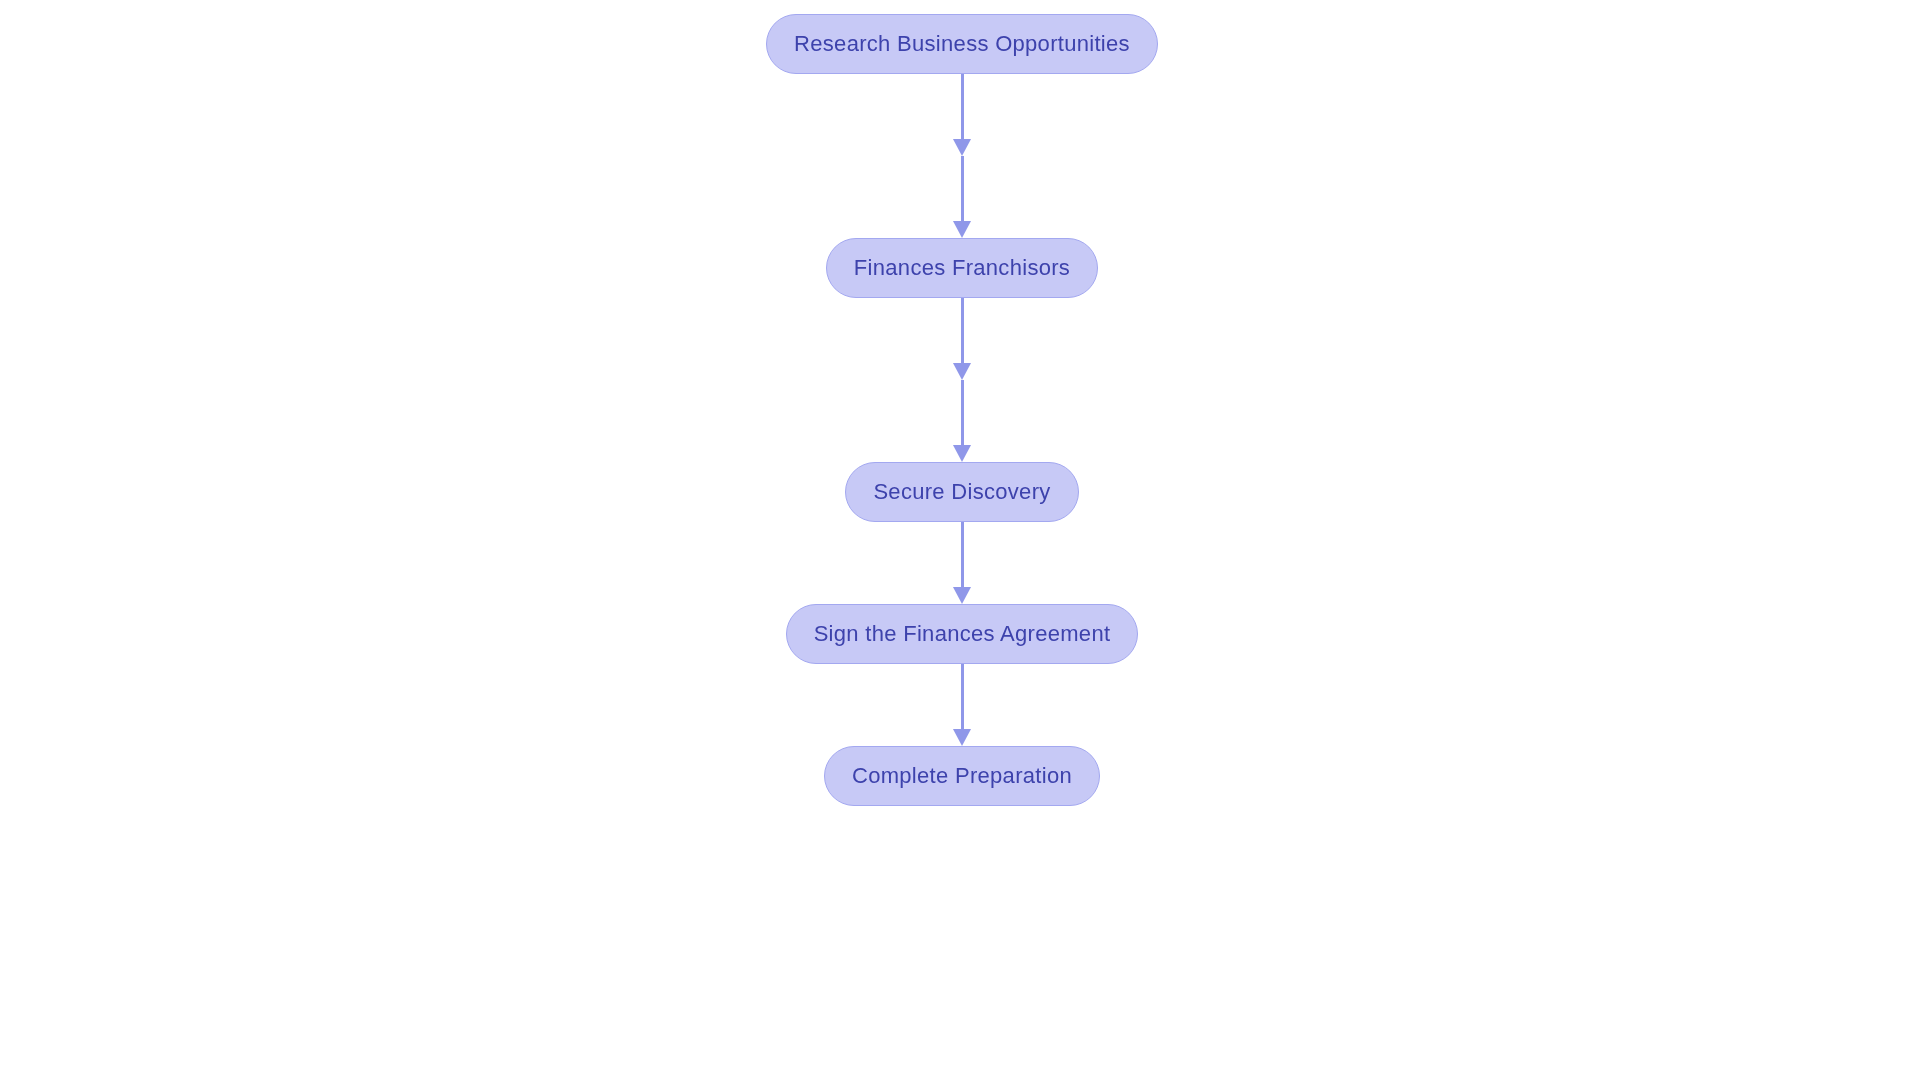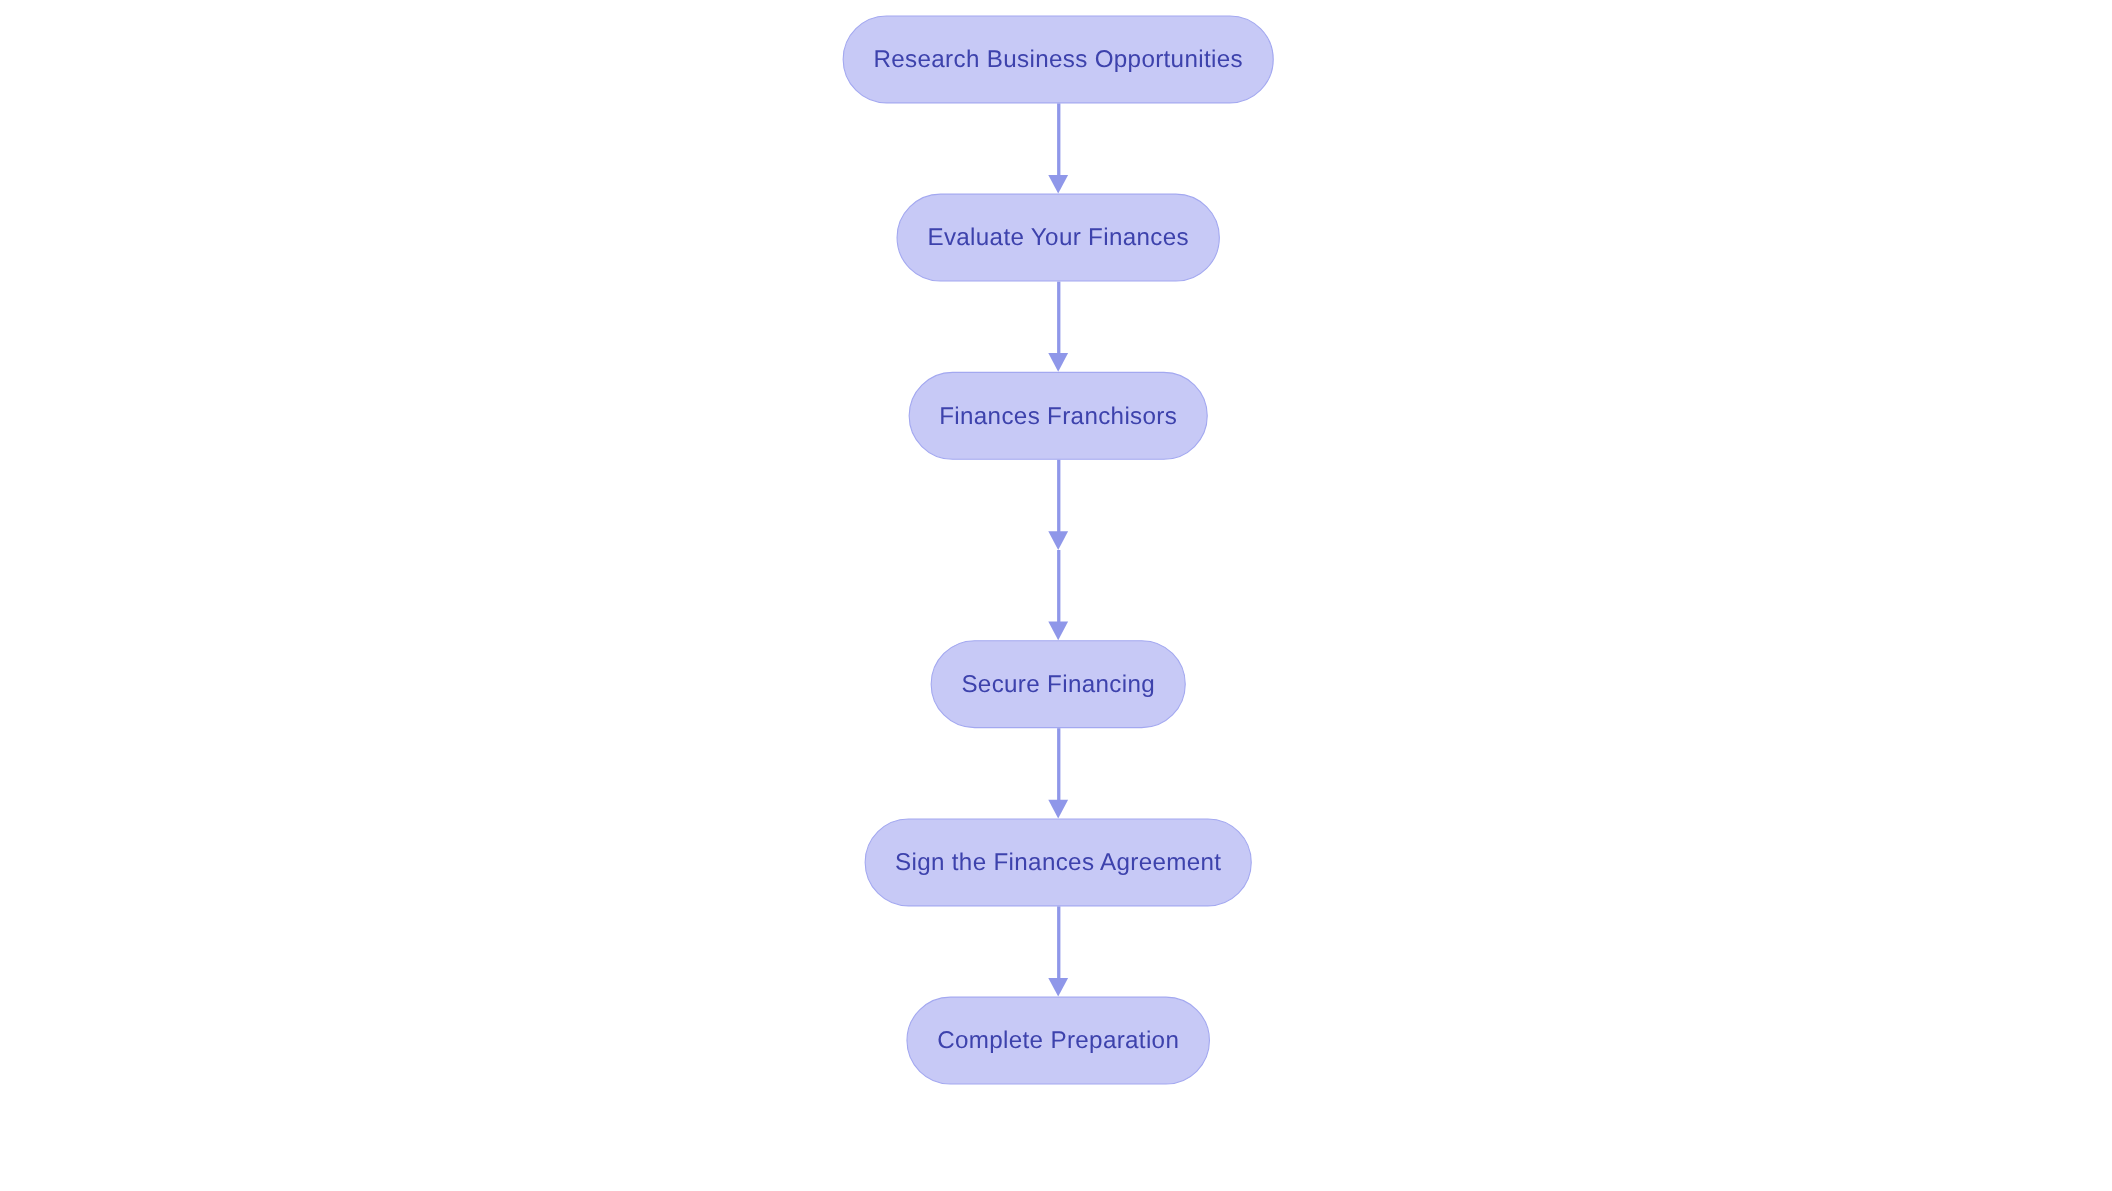--- a/index.html
+++ b/index.html
@@ -18,21 +18,21 @@
     position: absolute;
     top: 14px;
     left: 2px;            
     width: 100%;
     display: flex;
     flex-direction: column;
     align-items: center;
   }
   .node {
     box-sizing: border-box;
-    height: 80px;
+    height: 60px;
     border-radius: 40px;
     background: var(--node-fill, #c7c9f6);
     border: 1.6px solid var(--node-border, #a3a8f0);
     display: flex;
     align-items: center;
     justify-content: center;
     padding: 0 27px;
   }
   .node-label {
     font-size: 22px;
@@ -64,40 +64,37 @@
 <body style="--node-fill: #c7c9f6; --node-border: #a3a8f0; --node-text: #3d42ac; --arrow-color: #8f97e9; background: rgb(255, 255, 255);">
 
 <div class="flow" id="flow">
     <div class="node">
       <span class="node-label">Research Business Opportunities</span>
     </div>
     <div class="arrow">
       <div class="arrow-line"></div>
       <div class="arrow-head"></div>
     </div>
-    <div class="node">
-      <span class="node-label">Evaluate Your Finances</span>
-    </div>
     <div class="arrow">
       <div class="arrow-line"></div>
       <div class="arrow-head"></div>
     </div>
     <div class="node">
       <span class="node-label">Finances Franchisors</span>
     </div>
     <div class="arrow">
       <div class="arrow-line"></div>
       <div class="arrow-head"></div>
     </div>
     <div class="arrow">
       <div class="arrow-line"></div>
       <div class="arrow-head"></div>
     </div>
     <div class="node">
-      <span class="node-label">Secure Financing</span>
+      <span class="node-label">Secure Discovery</span>
     </div>
     <div class="arrow">
       <div class="arrow-line"></div>
       <div class="arrow-head"></div>
     </div>
     <div class="node">
       <span class="node-label">Sign the Finances Agreement</span>
     </div>
     <div class="arrow">
       <div class="arrow-line"></div>

